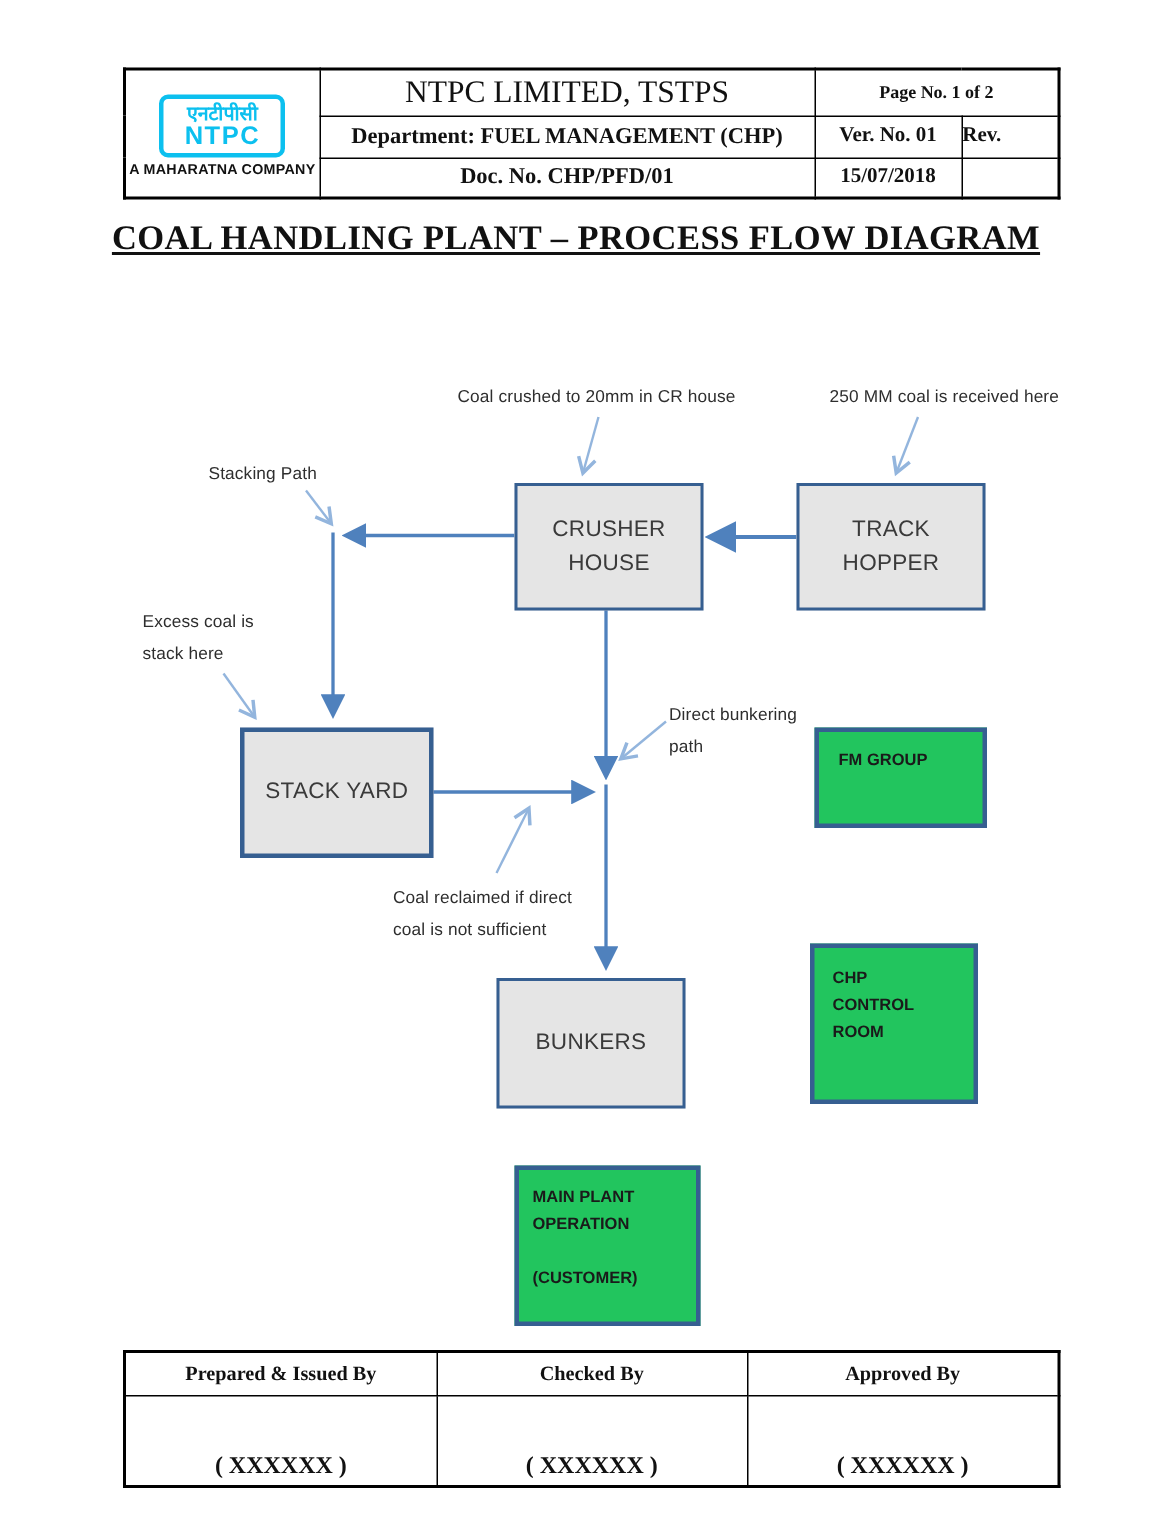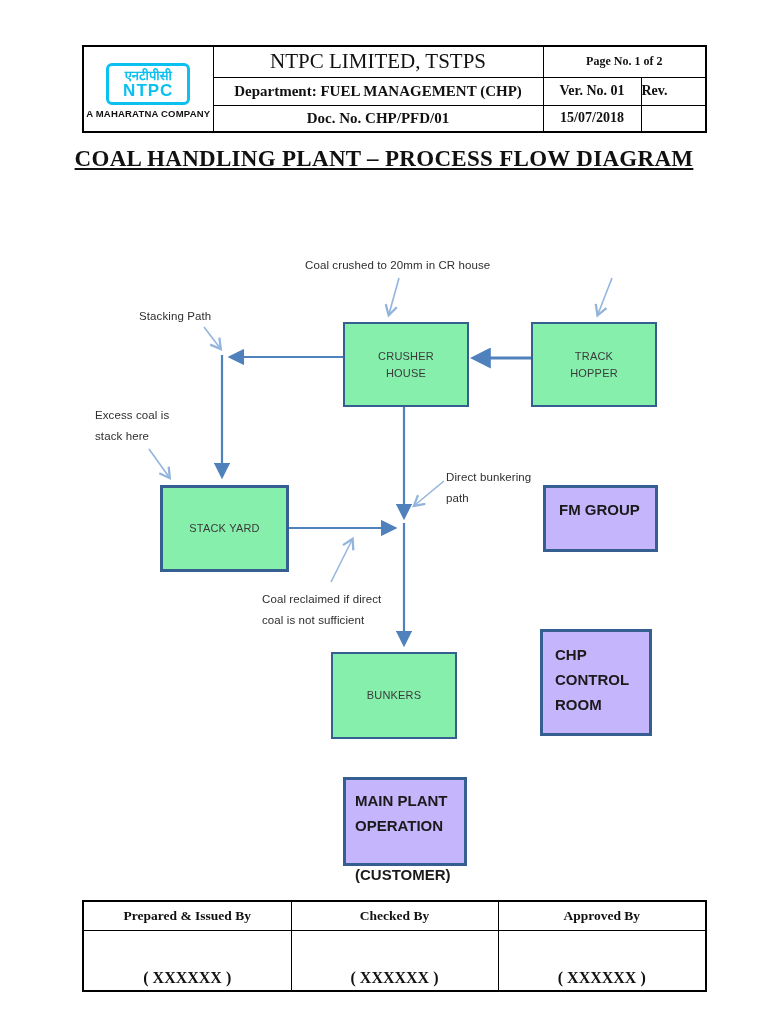--- a/index.html
+++ b/index.html
@@ -27,34 +27,34 @@
   .rev-cell{font-size:14px;text-align:left;vertical-align:middle;padding-left:8px;}
   .r1{height:31px;} .r2{height:28px;} .r3{height:27px;}
 
   
   .page-title{position:absolute;left:0;top:146px;width:100%;text-align:center;
               font-family:"Liberation Serif",serif;font-weight:bold;font-size:23px;
               color:#111;text-decoration:underline;letter-spacing:0.3px;}
 
   
   .connector-layer{position:absolute;left:0;top:0;width:768px;height:1024px;}
-  .flow-box{position:absolute;background:#86efac;border:2.5px solid #365f91;
+  .flow-box{position:absolute;background:#e5e5e5;border:2.5px solid #365f91;
             display:flex;align-items:center;justify-content:center;text-align:center;
-            font-size:11px;color:#3a3a3a;line-height:1.5;letter-spacing:0.2px;}
-  .group-box{position:absolute;background:#c4b5fd;border:3px solid #365f91;
-             font-weight:bold;font-size:15px;color:#1a1a1a;line-height:1.65;
+            font-size:15px;color:#3a3a3a;line-height:1.5;letter-spacing:0.2px;}
+  .group-box{position:absolute;background:#22c55e;border:3px solid #365f91;
+             font-weight:bold;font-size:11px;color:#1a1a1a;line-height:1.65;
              box-sizing:border-box;}
   .preline{white-space:pre-line;}
   .b-crusher{left:343px;top:322px;width:122px;height:81px;}
   .b-track{left:531px;top:322px;width:122px;height:81px;}
   .b-stack{left:160px;top:485px;width:123px;height:81px;border-width:3px;}
   .b-bunkers{left:331px;top:652px;width:122px;height:83px;text-align:right;}
   .b-fm{left:543px;top:485px;width:115px;height:67px;padding:10px 0 0 13px;}
   .b-chp{left:540px;top:629px;width:112px;height:107px;padding:11px 0 0 12px;}
-  .b-main{left:343px;top:777px;width:124px;height:89px;padding:9px 0 0 9px;}
+  .b-main{left:343px;top:777px;width:124px;height:107px;padding:9px 0 0 9px;}
 
   .annotation{position:absolute;font-size:11.5px;color:#2e2e2e;line-height:1.8;
               letter-spacing:0.1px;}
   .a-crushed{left:305px;top:255px;}
   .a-received{left:553px;top:255px;}
   .a-stacking{left:139px;top:306px;}
   .a-excess{left:95px;top:405px;}
   .a-direct{left:446px;top:467px;}
   .a-reclaimed{left:262px;top:589px;}
 
@@ -143,20 +143,21 @@
   <div class="group-box b-fm">FM GROUP</div>
   <div class="group-box b-chp preline">CHP
 CONTROL
 ROOM</div>
   <div class="group-box b-main preline">MAIN PLANT
 OPERATION
 
 (CUSTOMER)</div>
 
   <div class="annotation a-crushed">Coal crushed to 20mm in CR house</div>
+  <div class="annotation a-received">250 MM coal is received here</div>
   <div class="annotation a-stacking">Stacking Path</div>
   <div class="annotation a-excess preline">Excess coal is
 stack here</div>
   <div class="annotation a-direct preline">Direct bunkering
 path</div>
   <div class="annotation a-reclaimed preline">Coal reclaimed if direct
 coal is not sufficient</div>
 
   <table class="signoff-table">
     <colgroup>

